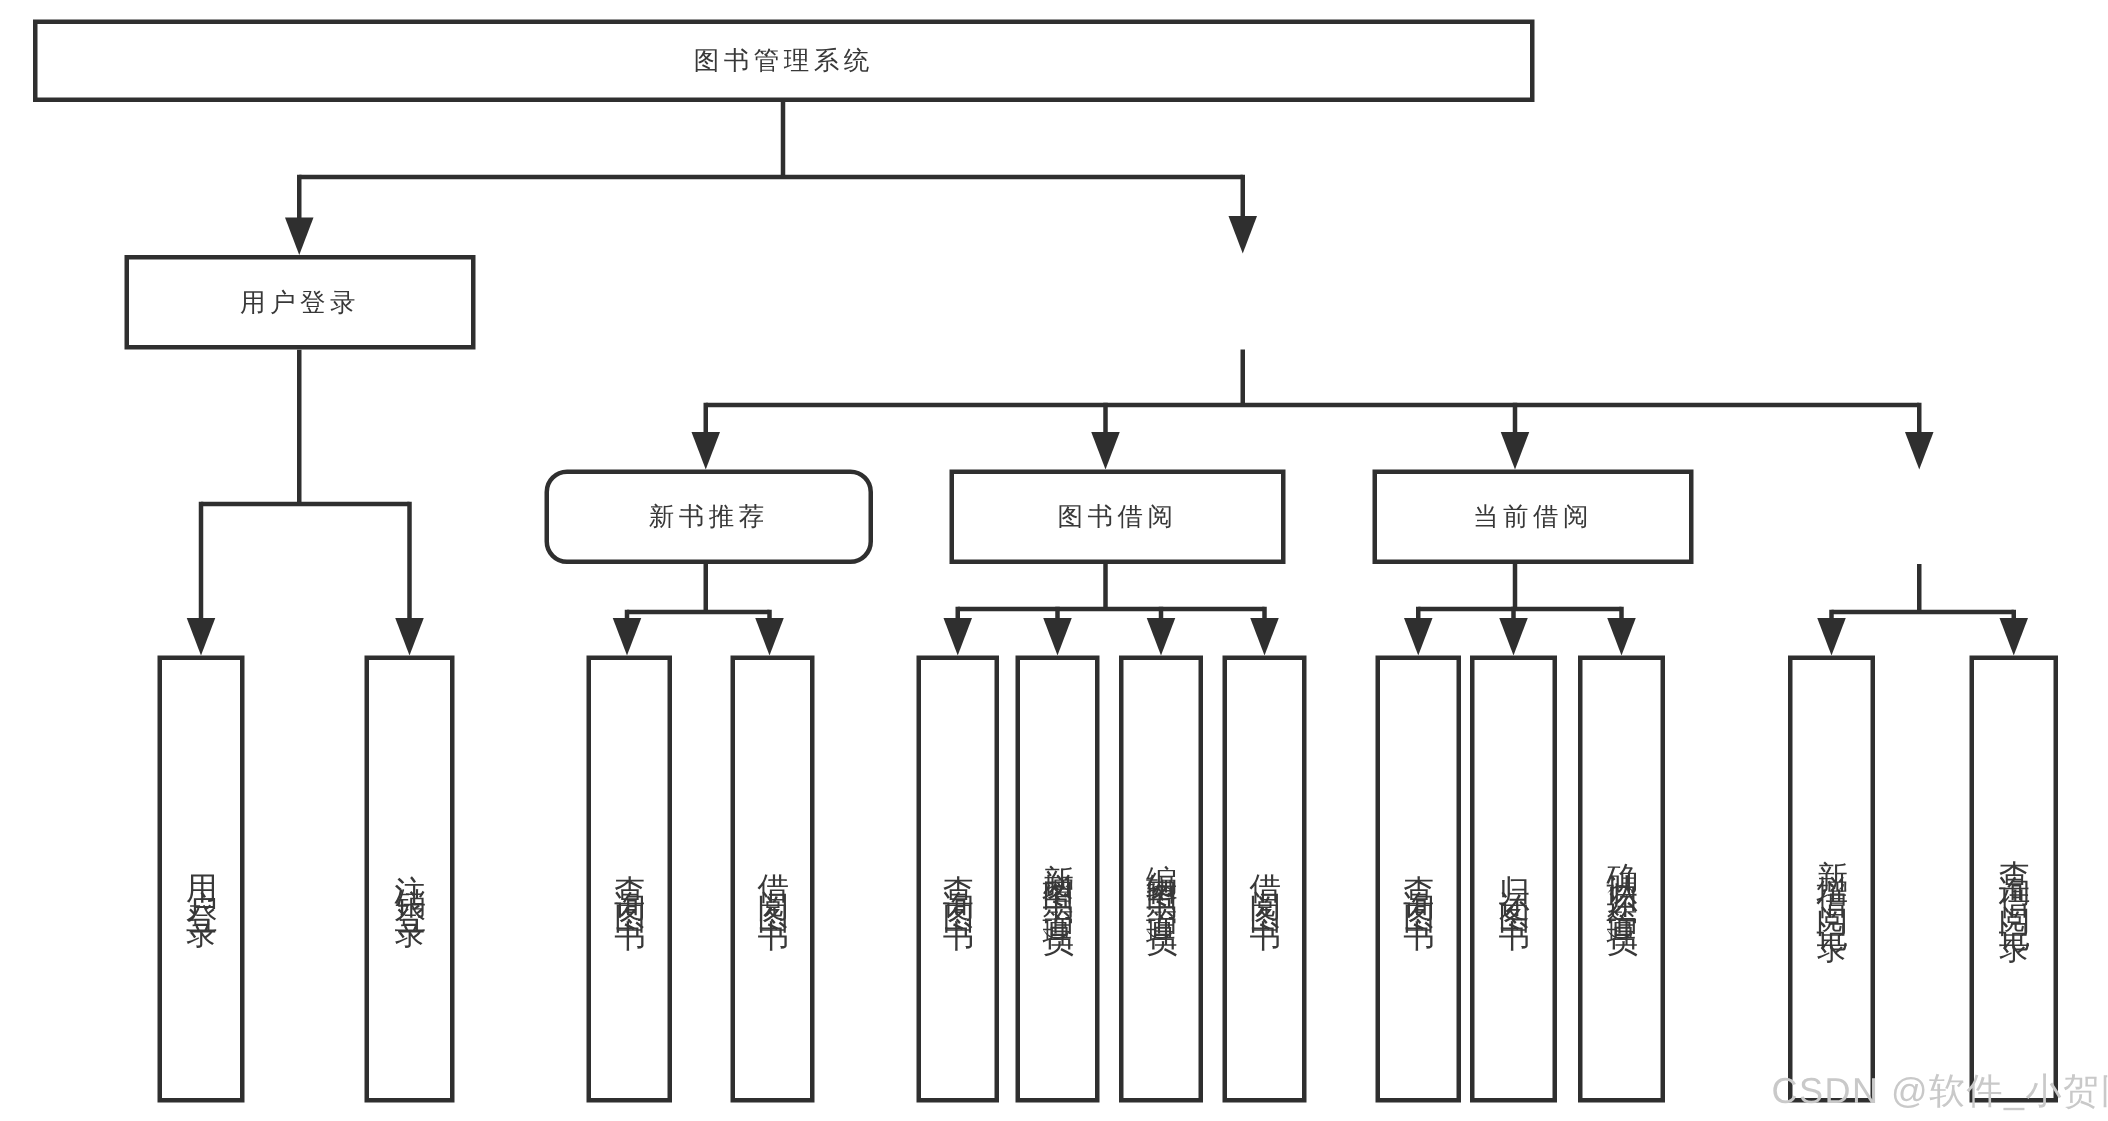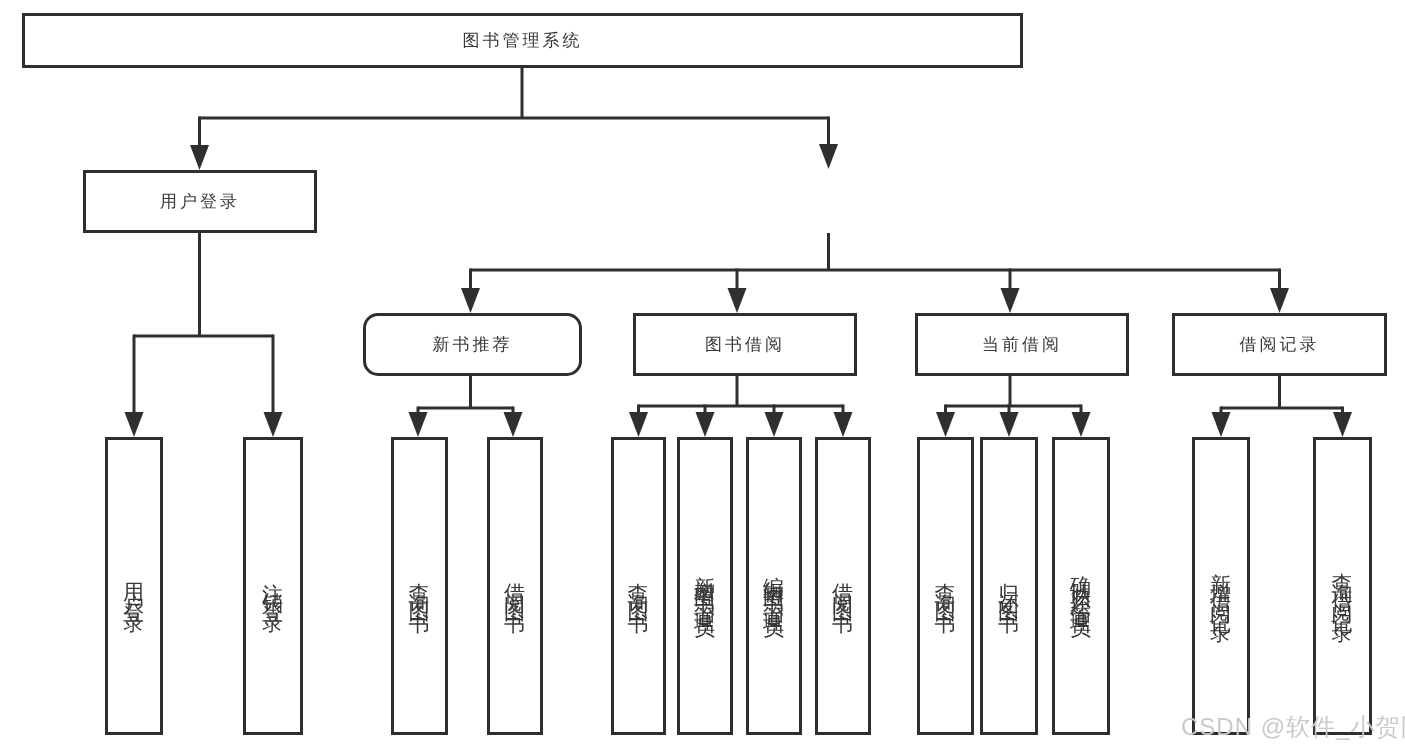--- a/index.html
+++ b/index.html
@@ -125,21 +125,20 @@
     </g>
   </svg>
 
   <div class="box hbox" style="left:22px; top:13px; width:1001px; height:55px;">图书管理系统</div>
 
   <div class="box hbox" style="left:83px; top:170px; width:234px; height:63px;">用户登录</div>
 
   <div class="box hbox" style="left:363px; top:313px; width:219px; height:63px;border-radius:15px;">新书推荐</div>
   <div class="box hbox" style="left:633px; top:313px; width:224px; height:63px;">图书借阅</div>
   <div class="box hbox" style="left:903px; top:313px; width:214px; height:63px;margin-left:12px;">当前借阅</div>
-  <div class="box hbox" style="left:1172px; top:313px; width:215px; height:63px;">借阅记录</div>
 
   <div class="box vbox ls-short" style="left:105px; top:437px; width:58px; height:298px;">用户登录</div>
   <div class="box vbox ls-short" style="left:243px; top:437px; width:60px; height:298px;">注销登录</div>
 
   <div class="box vbox ls-short" style="left:391px; top:437px; width:57px; height:298px;">查询图书</div>
   <div class="box vbox ls-short" style="left:487px; top:437px; width:56px; height:298px;">借阅图书</div>
 
   <div class="box vbox ls-short" style="left:611px; top:437px; width:55px; height:298px;">查询图书</div>
   <div class="box vbox ls-long" style="left:677px; top:437px; width:56px; height:298px;">新增图书（管理员）</div>
   <div class="box vbox ls-long" style="left:746px; top:437px; width:56px; height:298px;">编辑图书（管理员）</div>

